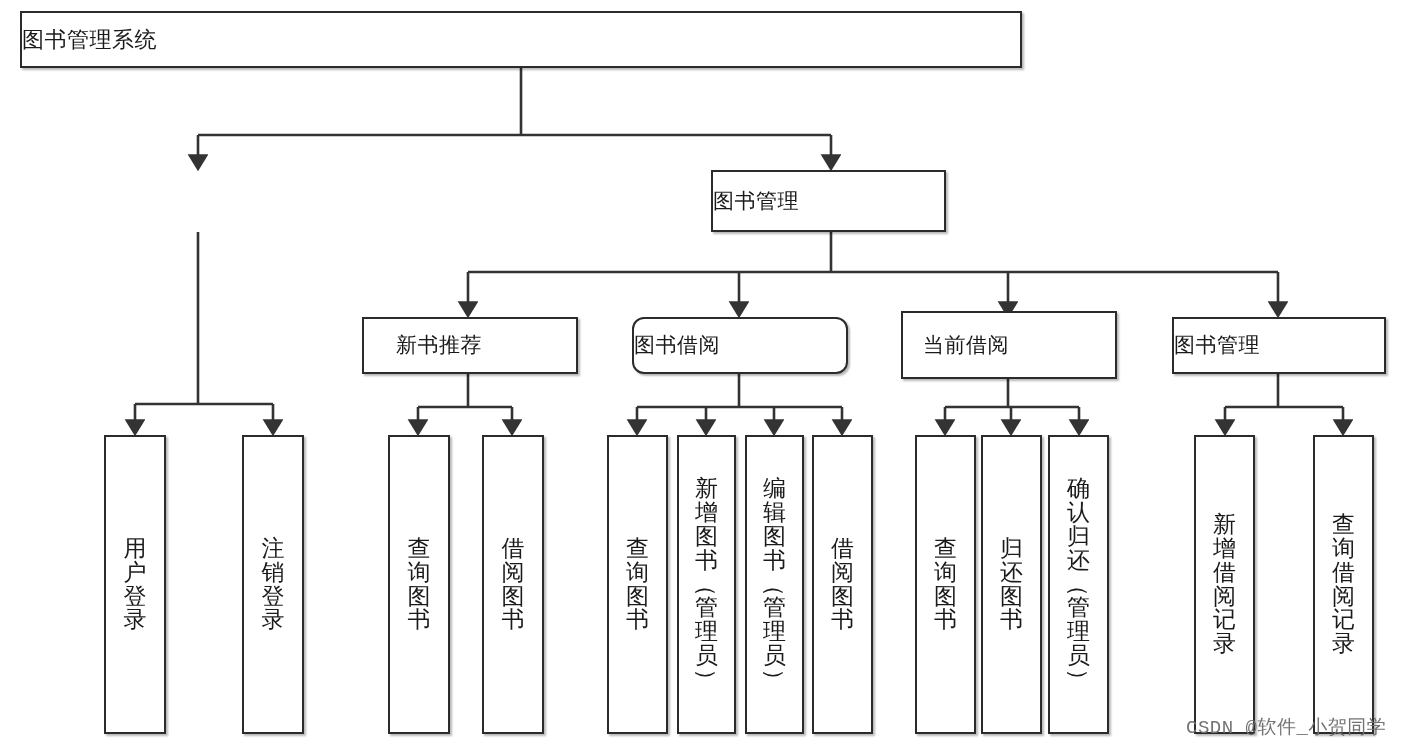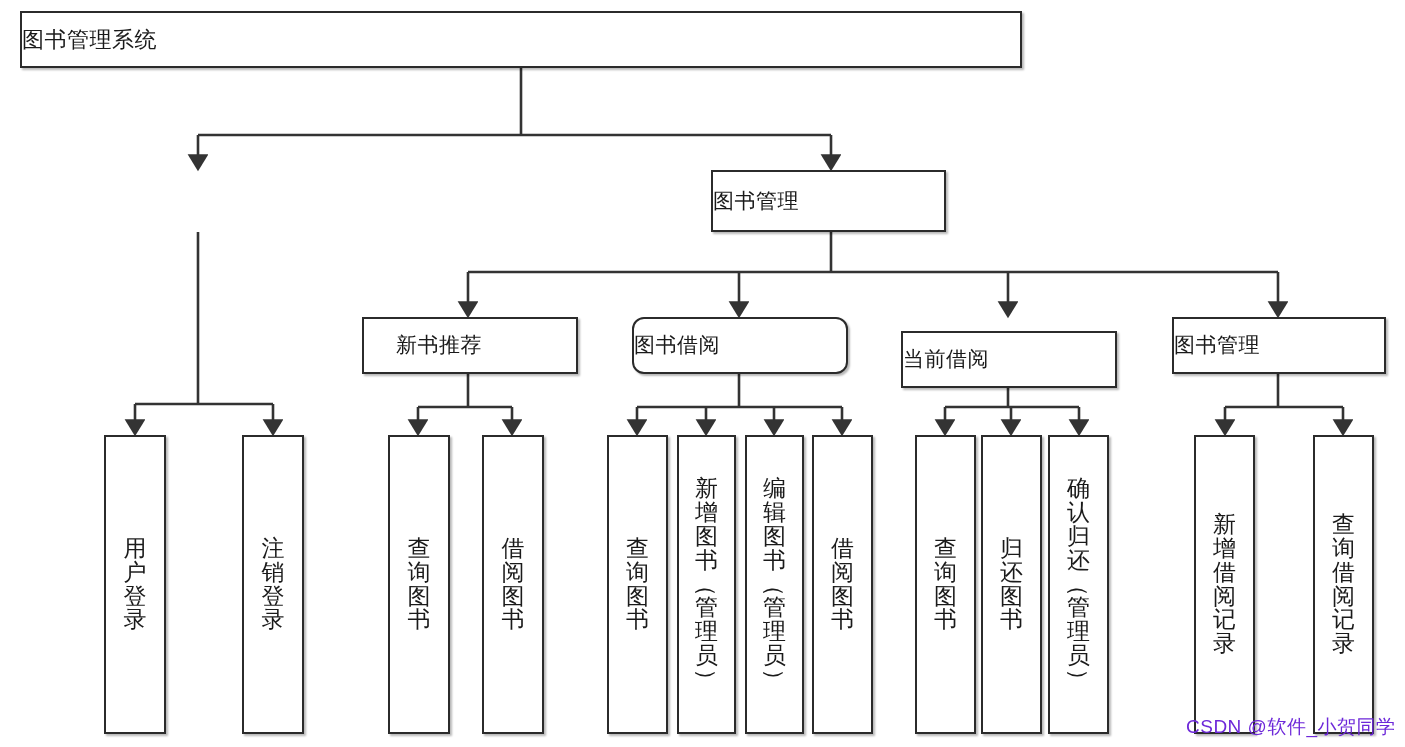--- a/index.html
+++ b/index.html
@@ -64,24 +64,24 @@
   }
   .vtext .ch.rot {
     transform: rotate(90deg);
     display: block;
   }
   .watermark {
     position: absolute;
     left: 1186px;
     top: 714px;
     font-size: 19px;
-    color: #6d28d9;
+    color: #737373;
     white-space: nowrap;
     letter-spacing: 0.5px;
-    font-family: Liberation Sans, sans-serif;
+    font-family: Liberation Mono, monospace;
   }
 </style>
 </head>
 <body>
 
 <div id="canvas">
 
   <svg class="edges" viewBox="0 0 1405 747">
     <defs>
       <marker id="arr" markerWidth="12" markerHeight="12" refX="2.2" refY="4" orient="auto" markerUnits="strokeWidth">
@@ -139,21 +139,21 @@
   <div class="node h" style="left:711px; top:170px; width:235px; height:62px;">
     <span>图书管理</span>
   </div>
 
   <div class="node h" style="left:362px; top:317px; width:216px; height:57px;padding-left:32px;">
     <span>新书推荐</span>
   </div>
   <div class="node h" style="left:632px; top:317px; width:216px; height:57px;border-radius:12px;">
     <span>图书借阅</span>
   </div>
-  <div class="node h" style="left:901px; top:331px; width:216px; height:57px;">
+  <div class="node h" style="left:901px; top:311px; width:216px; height:68px;padding-left:20px;">
     <span>当前借阅</span>
   </div>
   <div class="node h" style="left:1172px; top:317px; width:214px; height:57px;">
     <span>图书管理</span>
   </div>
 
   <div class="node v" style="left:104px; top:435px; width:62px; height:299px;">
     <span class="vtext">
         <span class="ch">用</span>
         <span class="ch">户</span>

